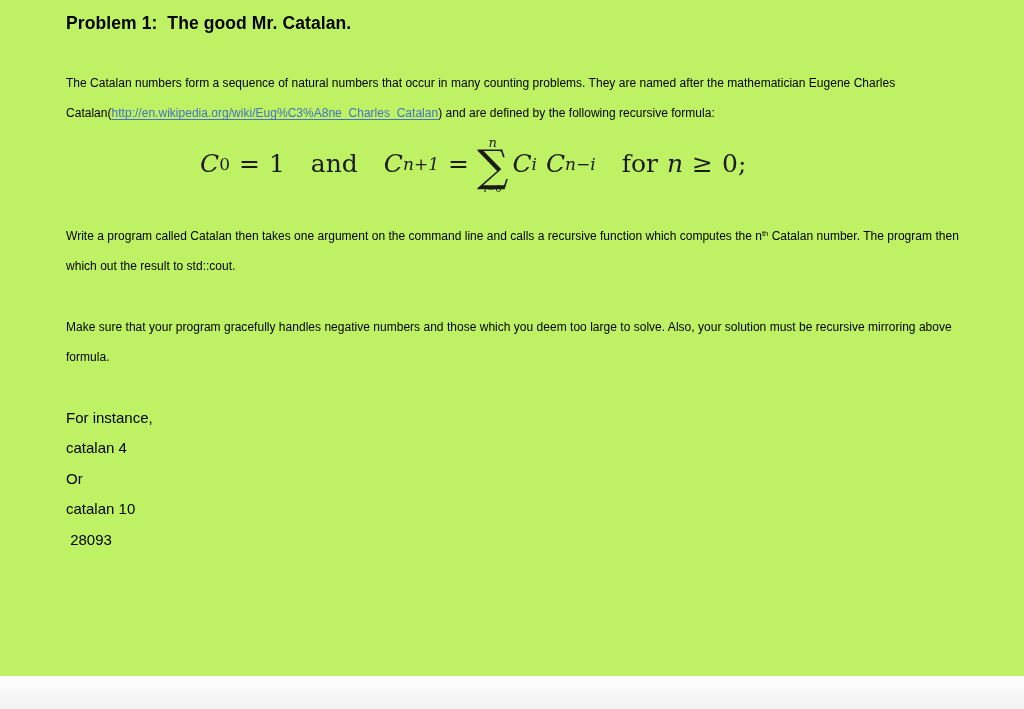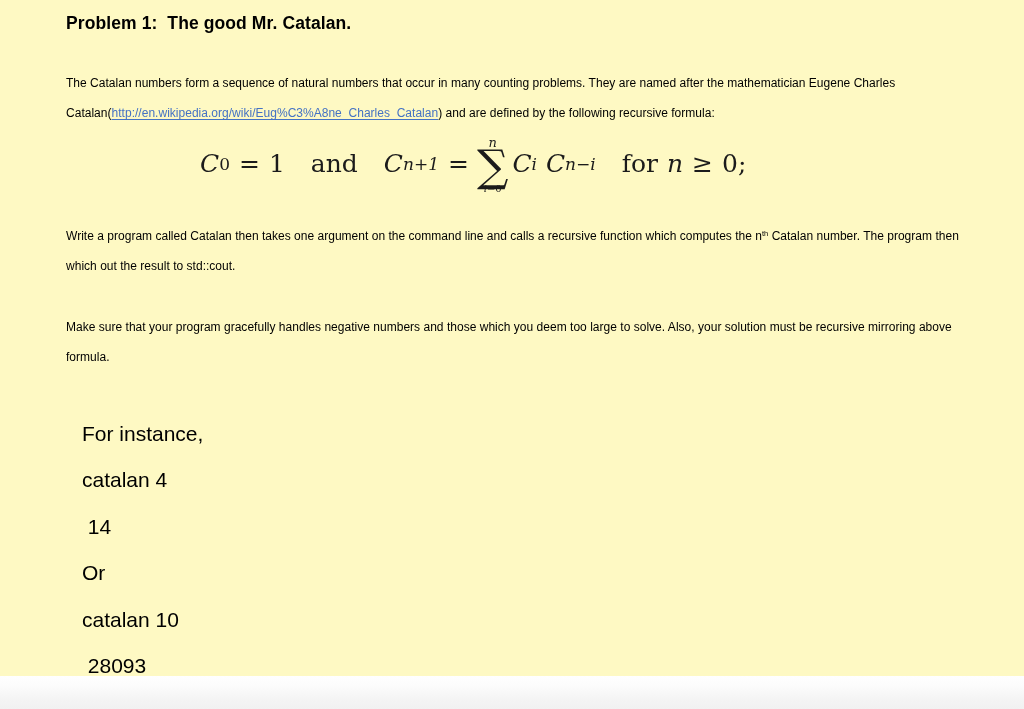--- a/index.html
+++ b/index.html
@@ -15,21 +15,21 @@
     overflow: hidden;
     position: relative;
   }
 
   .page {
     position: absolute;
     left: 0;
     top: 0;
     width: 1024px;
     height: 709px;
-    background: #fef9c3;
+    background: #bef264;
   }
 
   .content {
     position: absolute;
     left: 66px;
     top: 11px;
     width: 900px;
   }
 
   .doc-title {
@@ -128,23 +128,23 @@
   }
   .sum-lower {
     font-size: 10px;
     line-height: 1;
     margin-top: -1px;
     font-family: "DejaVu Serif", "Liberation Serif", serif;
   }
   .sum-lower .it { font-style: italic; }
 
   .example-line {
-    font-size: 21px;
+    font-size: 15px;
     line-height: 30.5px;
-    margin: 16px;
+    margin: 0;
     white-space: pre;
   }
 
   .bottom-fade {
     position: absolute;
     left: 0;
     top: 676px;
     width: 1024px;
     height: 33px;
     background: linear-gradient(to bottom, #ffffff 0%, #fcfcfc 28%, #f4f4f4 72%, #f1f1f1 100%);
@@ -212,21 +212,20 @@
 
     <p class="para">
       <span>Make sure that your program gracefully handles negative numbers and those which you deem</span>
       <span>too large to solve.  Also, your solution must be recursive mirroring above formula.</span>
     </p>
 
     <div class="gap-sm"></div>
 
     <div class="example-line">For instance,</div>
     <div class="example-line">catalan 4</div>
-    <div class="example-line"> 14</div>
     <div class="example-line">Or</div>
     <div class="example-line">catalan 10</div>
     <div class="example-line"> 28093</div>
 
   </div>
 
   <div class="bottom-fade"></div>
 </div>
 
 </body></html>

